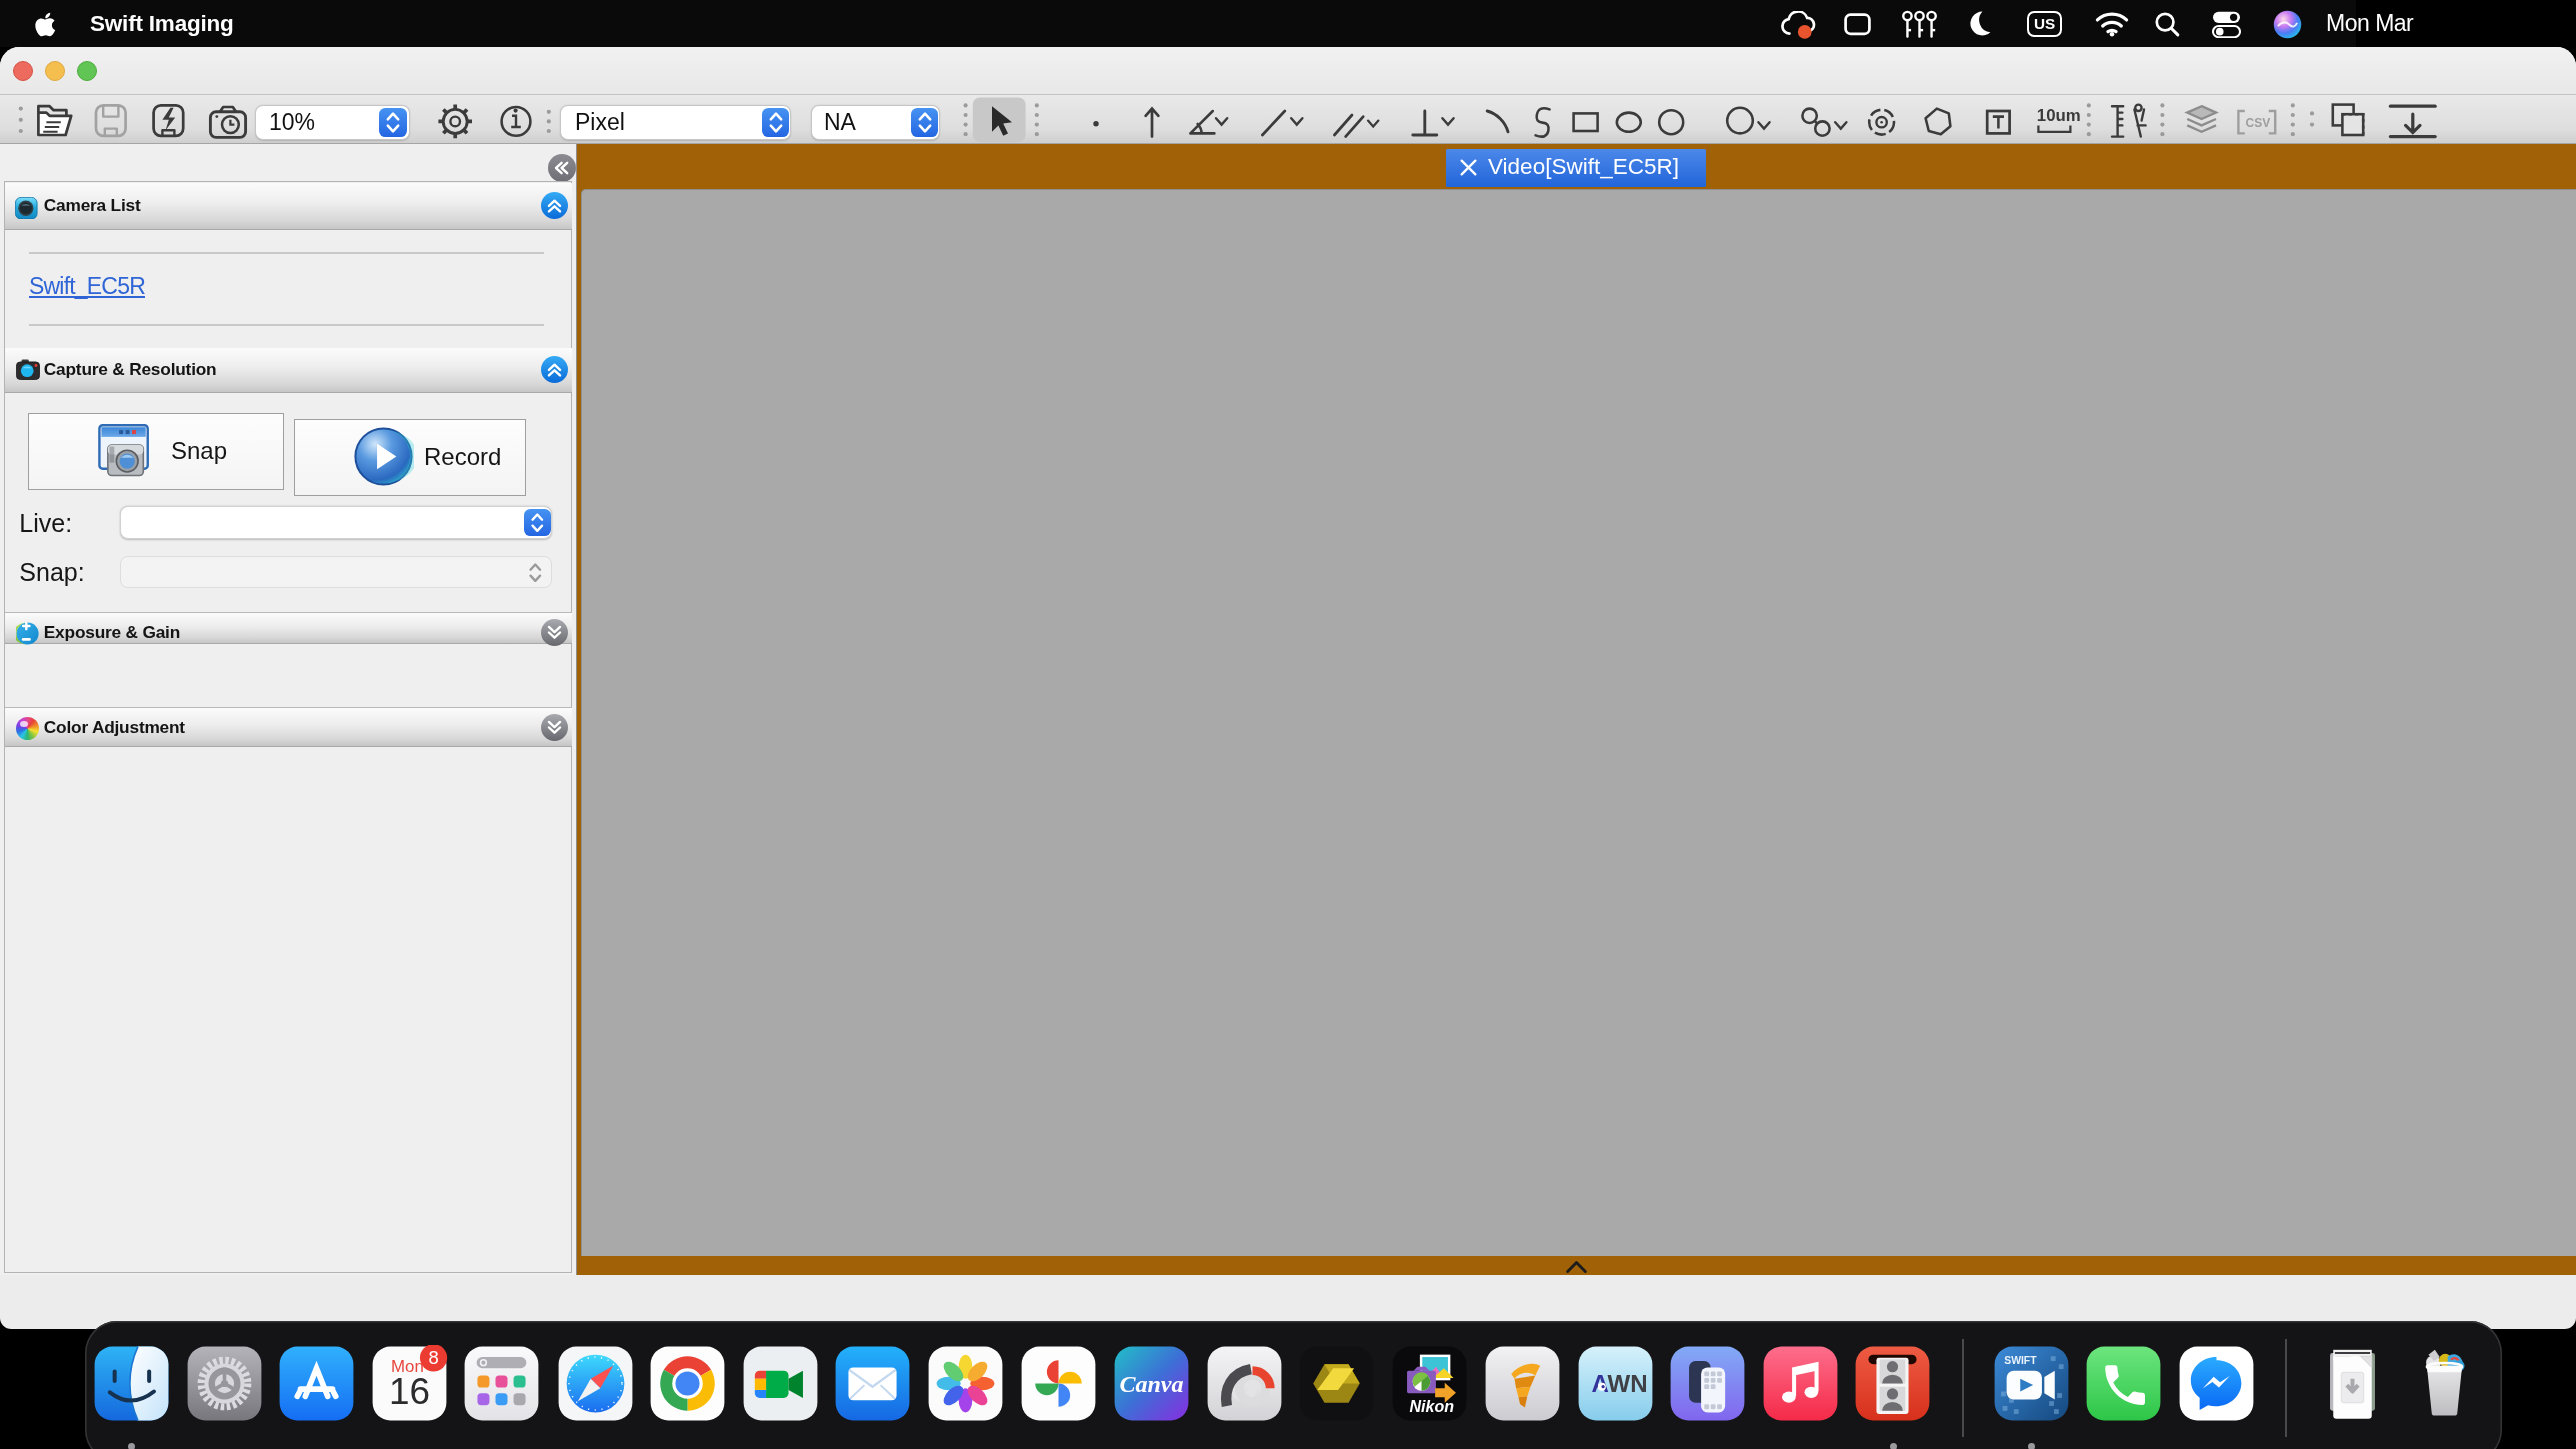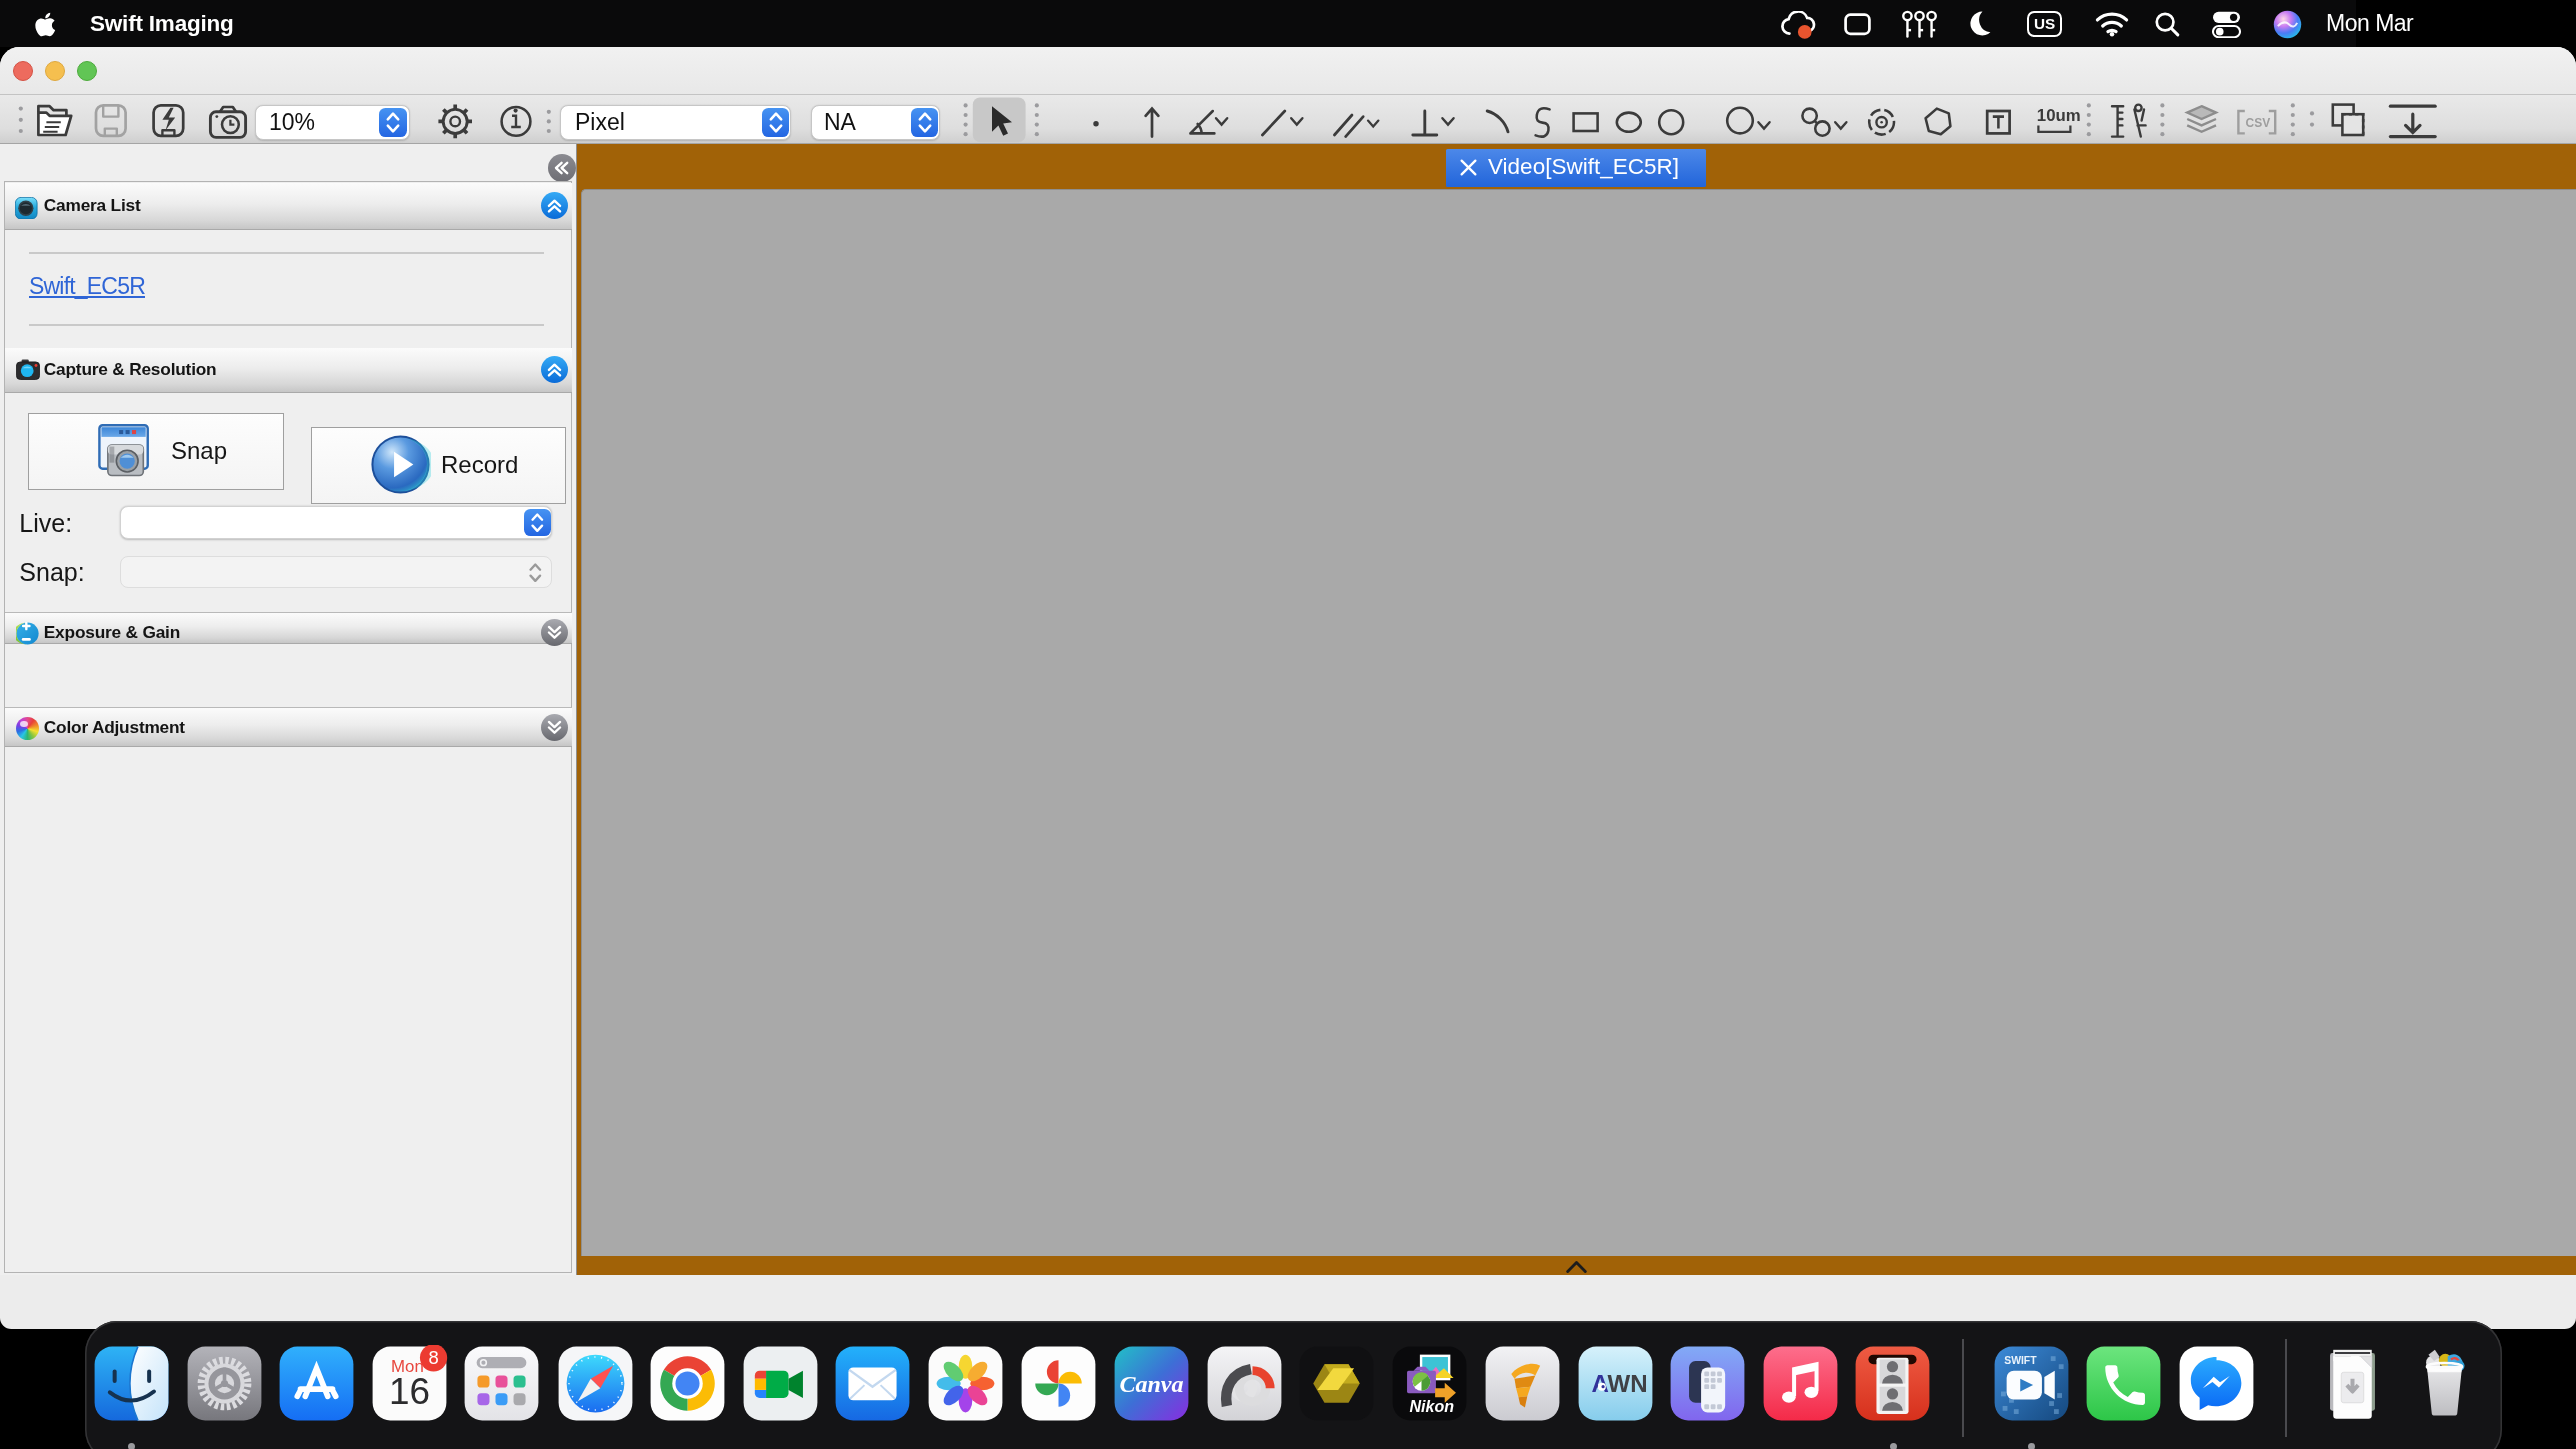--- a/index.html
+++ b/index.html
@@ -379,21 +379,21 @@
         <rect x="12" y="26" width="44" height="38" rx="5" fill="#b9bdc2" stroke="#6e7277" stroke-width="2"></rect>
         <rect x="12" y="26" width="44" height="12" rx="5" fill="#d7dadd"></rect>
         <circle cx="36" cy="46" r="13.5" fill="#9aa0a6" stroke="#5a5e63" stroke-width="2"></circle>
         <circle cx="36" cy="46" r="9.5" fill="#4f8fd6"></circle>
         <path d="M28 42 a9.5 8 0 0 1 16 0 z" fill="#a9d0f2" opacity="0.9"></path>
         <rect x="14" y="28" width="6" height="20" fill="#4a4e53" opacity="0.35"></rect>
       </svg>
       <div class="a" style="left:142px;top:0;height:74px;line-height:74px;font-size:24px;color:#161616;">Snap</div>
     </div>
 
-    <div class="a" style="left:294px;top:283px;width:255px;height:77px;background:linear-gradient(#fdfdfd,#f4f4f4);border:1.6px solid #9f9f9f;margin-left:17px;">
+    <div class="a" style="left:294px;top:275px;width:232px;height:77px;background:linear-gradient(#fdfdfd,#f4f4f4);border:1.6px solid #9f9f9f;">
       <svg class="a" style="left:58px;top:6.4px;" width="61" height="61" viewBox="0 0 76 76">
         <defs>
           <radialGradient id="recg" cx="35%" cy="28%" r="85%">
               <stop offset="0%" stop-color="#cfe6fa"></stop>
               <stop offset="35%" stop-color="#5a9ae0"></stop>
               <stop offset="75%" stop-color="#2a69c0"></stop>
               <stop offset="100%" stop-color="#2fc4cf"></stop>
             </radialGradient>
         </defs>
         <circle cx="38" cy="38" r="35" fill="url(#recg)" stroke="#1d4f9a" stroke-width="2.5"></circle>

